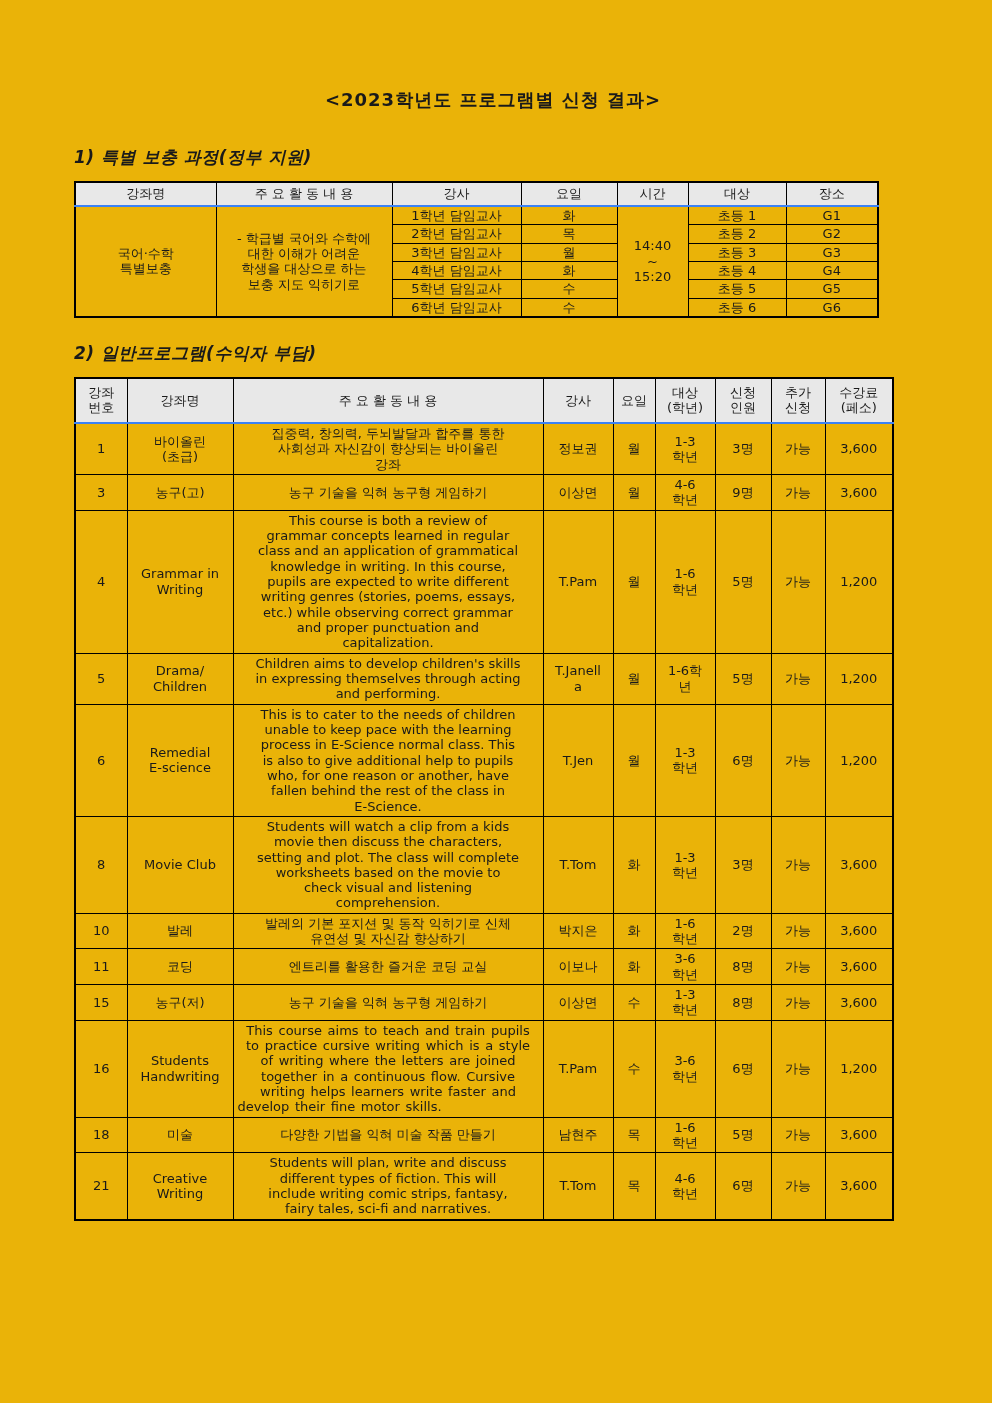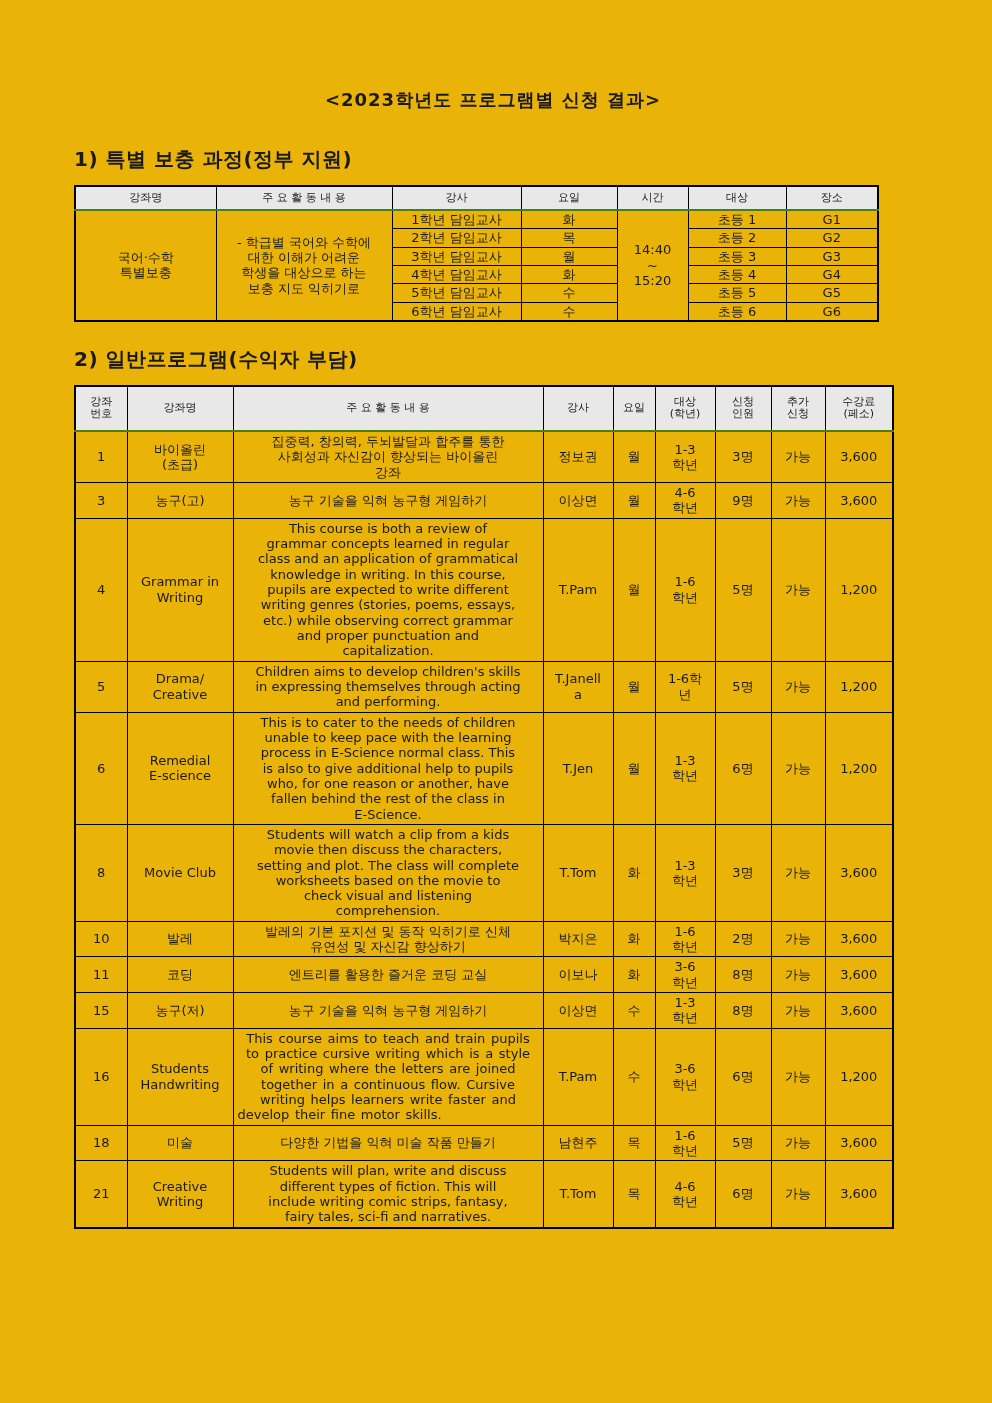--- a/index.html
+++ b/index.html
@@ -15,25 +15,26 @@
   }
   .doc-title {
     text-align: center;
     font-size: 18px;
     font-weight: bold;
     letter-spacing: 1px;
     margin-bottom: 34px;
     white-space: pre-line;
   }
   .sec-heading {
-    font-size: 20px;
+    font-size: 17px;
     font-weight: bold;
     letter-spacing: 0.5px;
     margin-bottom: 12px;
     white-space: pre-line;
+    font-style: italic;
   }
   .sub-heading {
     font-size: 15px;
     font-weight: bold;
     letter-spacing: 0.5px;
     margin: 16px 0 10px 24px;
     white-space: pre-line;
   }
   table.tbl {
     border-collapse: collapse;
@@ -47,22 +48,22 @@
     font-weight: normal;
     text-align: center;
     vertical-align: middle;
     white-space: pre-line;
     line-height: 1.18;
     padding: 1px 3px;
     overflow: hidden;
   }
   table.tbl thead th {
     background: #e8e8e8;
-    border-bottom: 2px solid #4d7c0f;
-    font-size: 11px;
+    border-bottom: 2px solid #3b82f6;
+    font-size: 13px;
   }
   table.tbl1 { width: 803px; }
   table.tbl1 thead th { height: 24px; }
   table.tbl1 tbody td { height: 17px; }
   table.tbl2 { width: 818px; }
   table.tbl2 thead th { height: 45px; }
   table.tbl2 tbody td { height: 28px; padding: 2px 4px; }
   td.left { text-align: left; }
   td.jtext { text-align: justify; text-align-last: left; word-spacing: 1.5px; }
 </style>
@@ -221,21 +222,21 @@
         <td>월</td>
         <td>1-6
 학년</td>
         <td>5명</td>
         <td>가능</td>
         <td>1,200</td>
       </tr>
       <tr>
         <td>5</td>
         <td>Drama/
-Creative</td>
+Children</td>
         <td>Children aims to develop children's skills
 in expressing themselves through acting
 and performing.</td>
         <td>T.Janell
 a</td>
         <td>월</td>
         <td>1-6학
 년</td>
         <td>5명</td>
         <td>가능</td>

